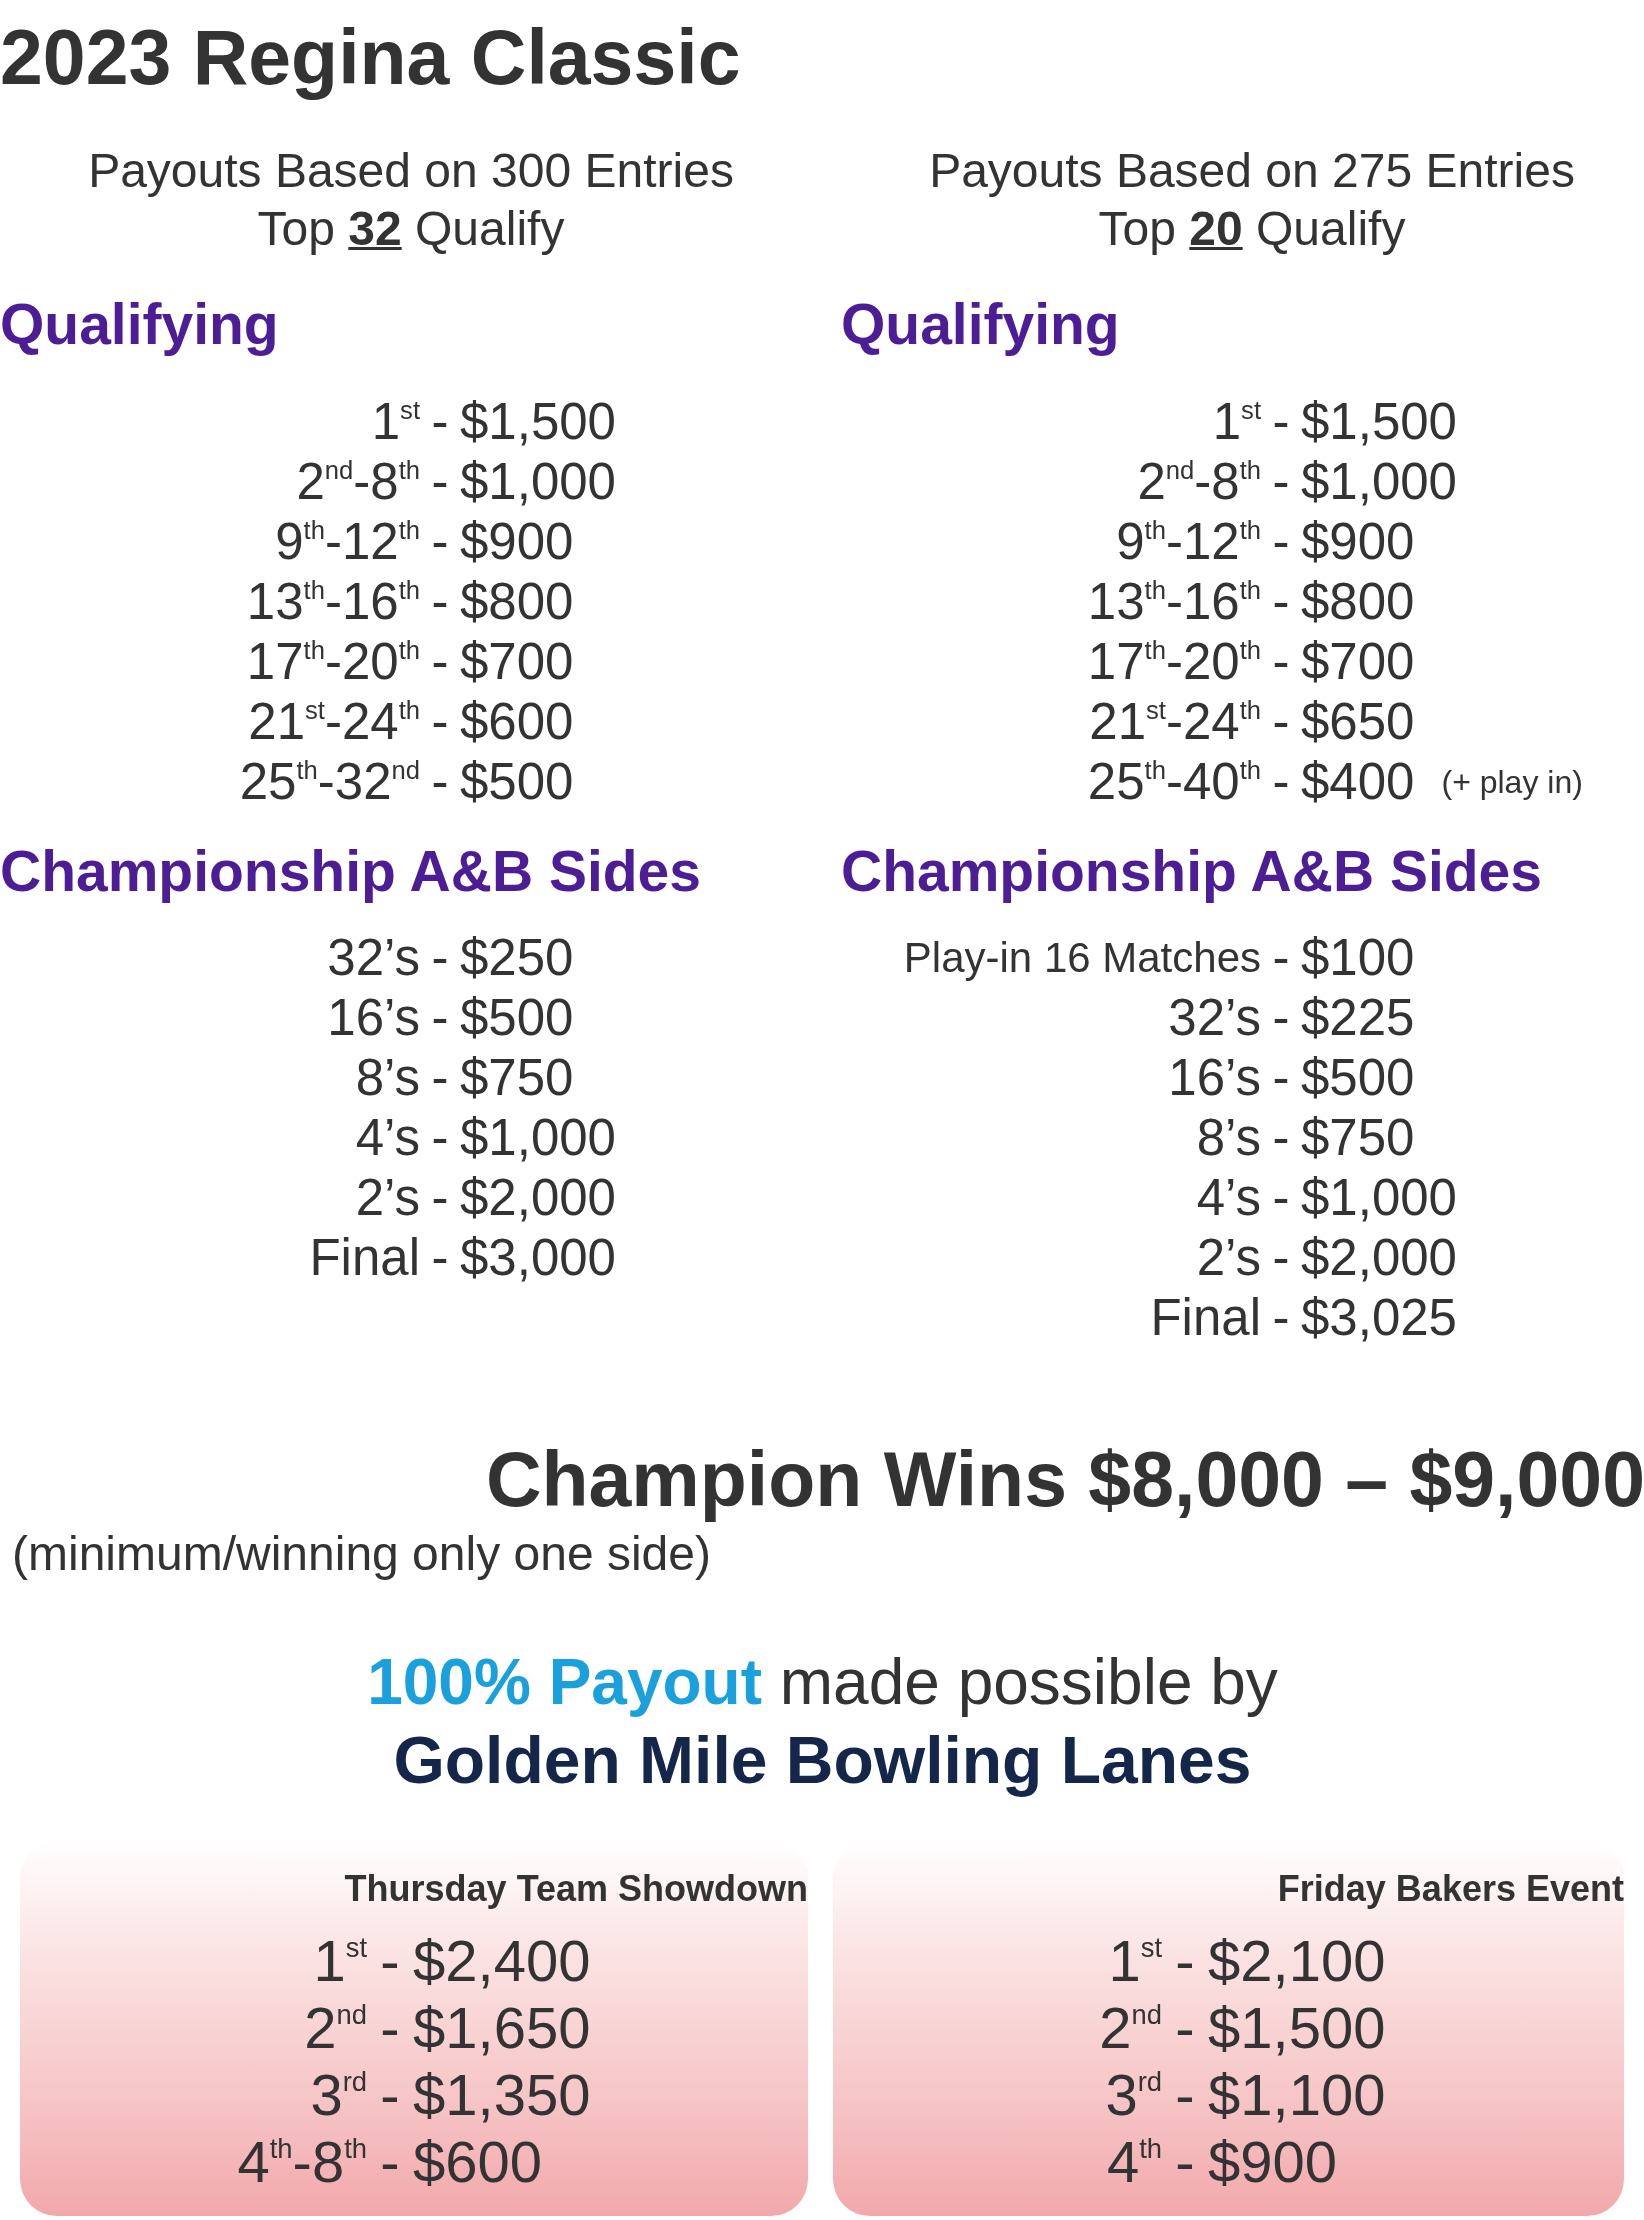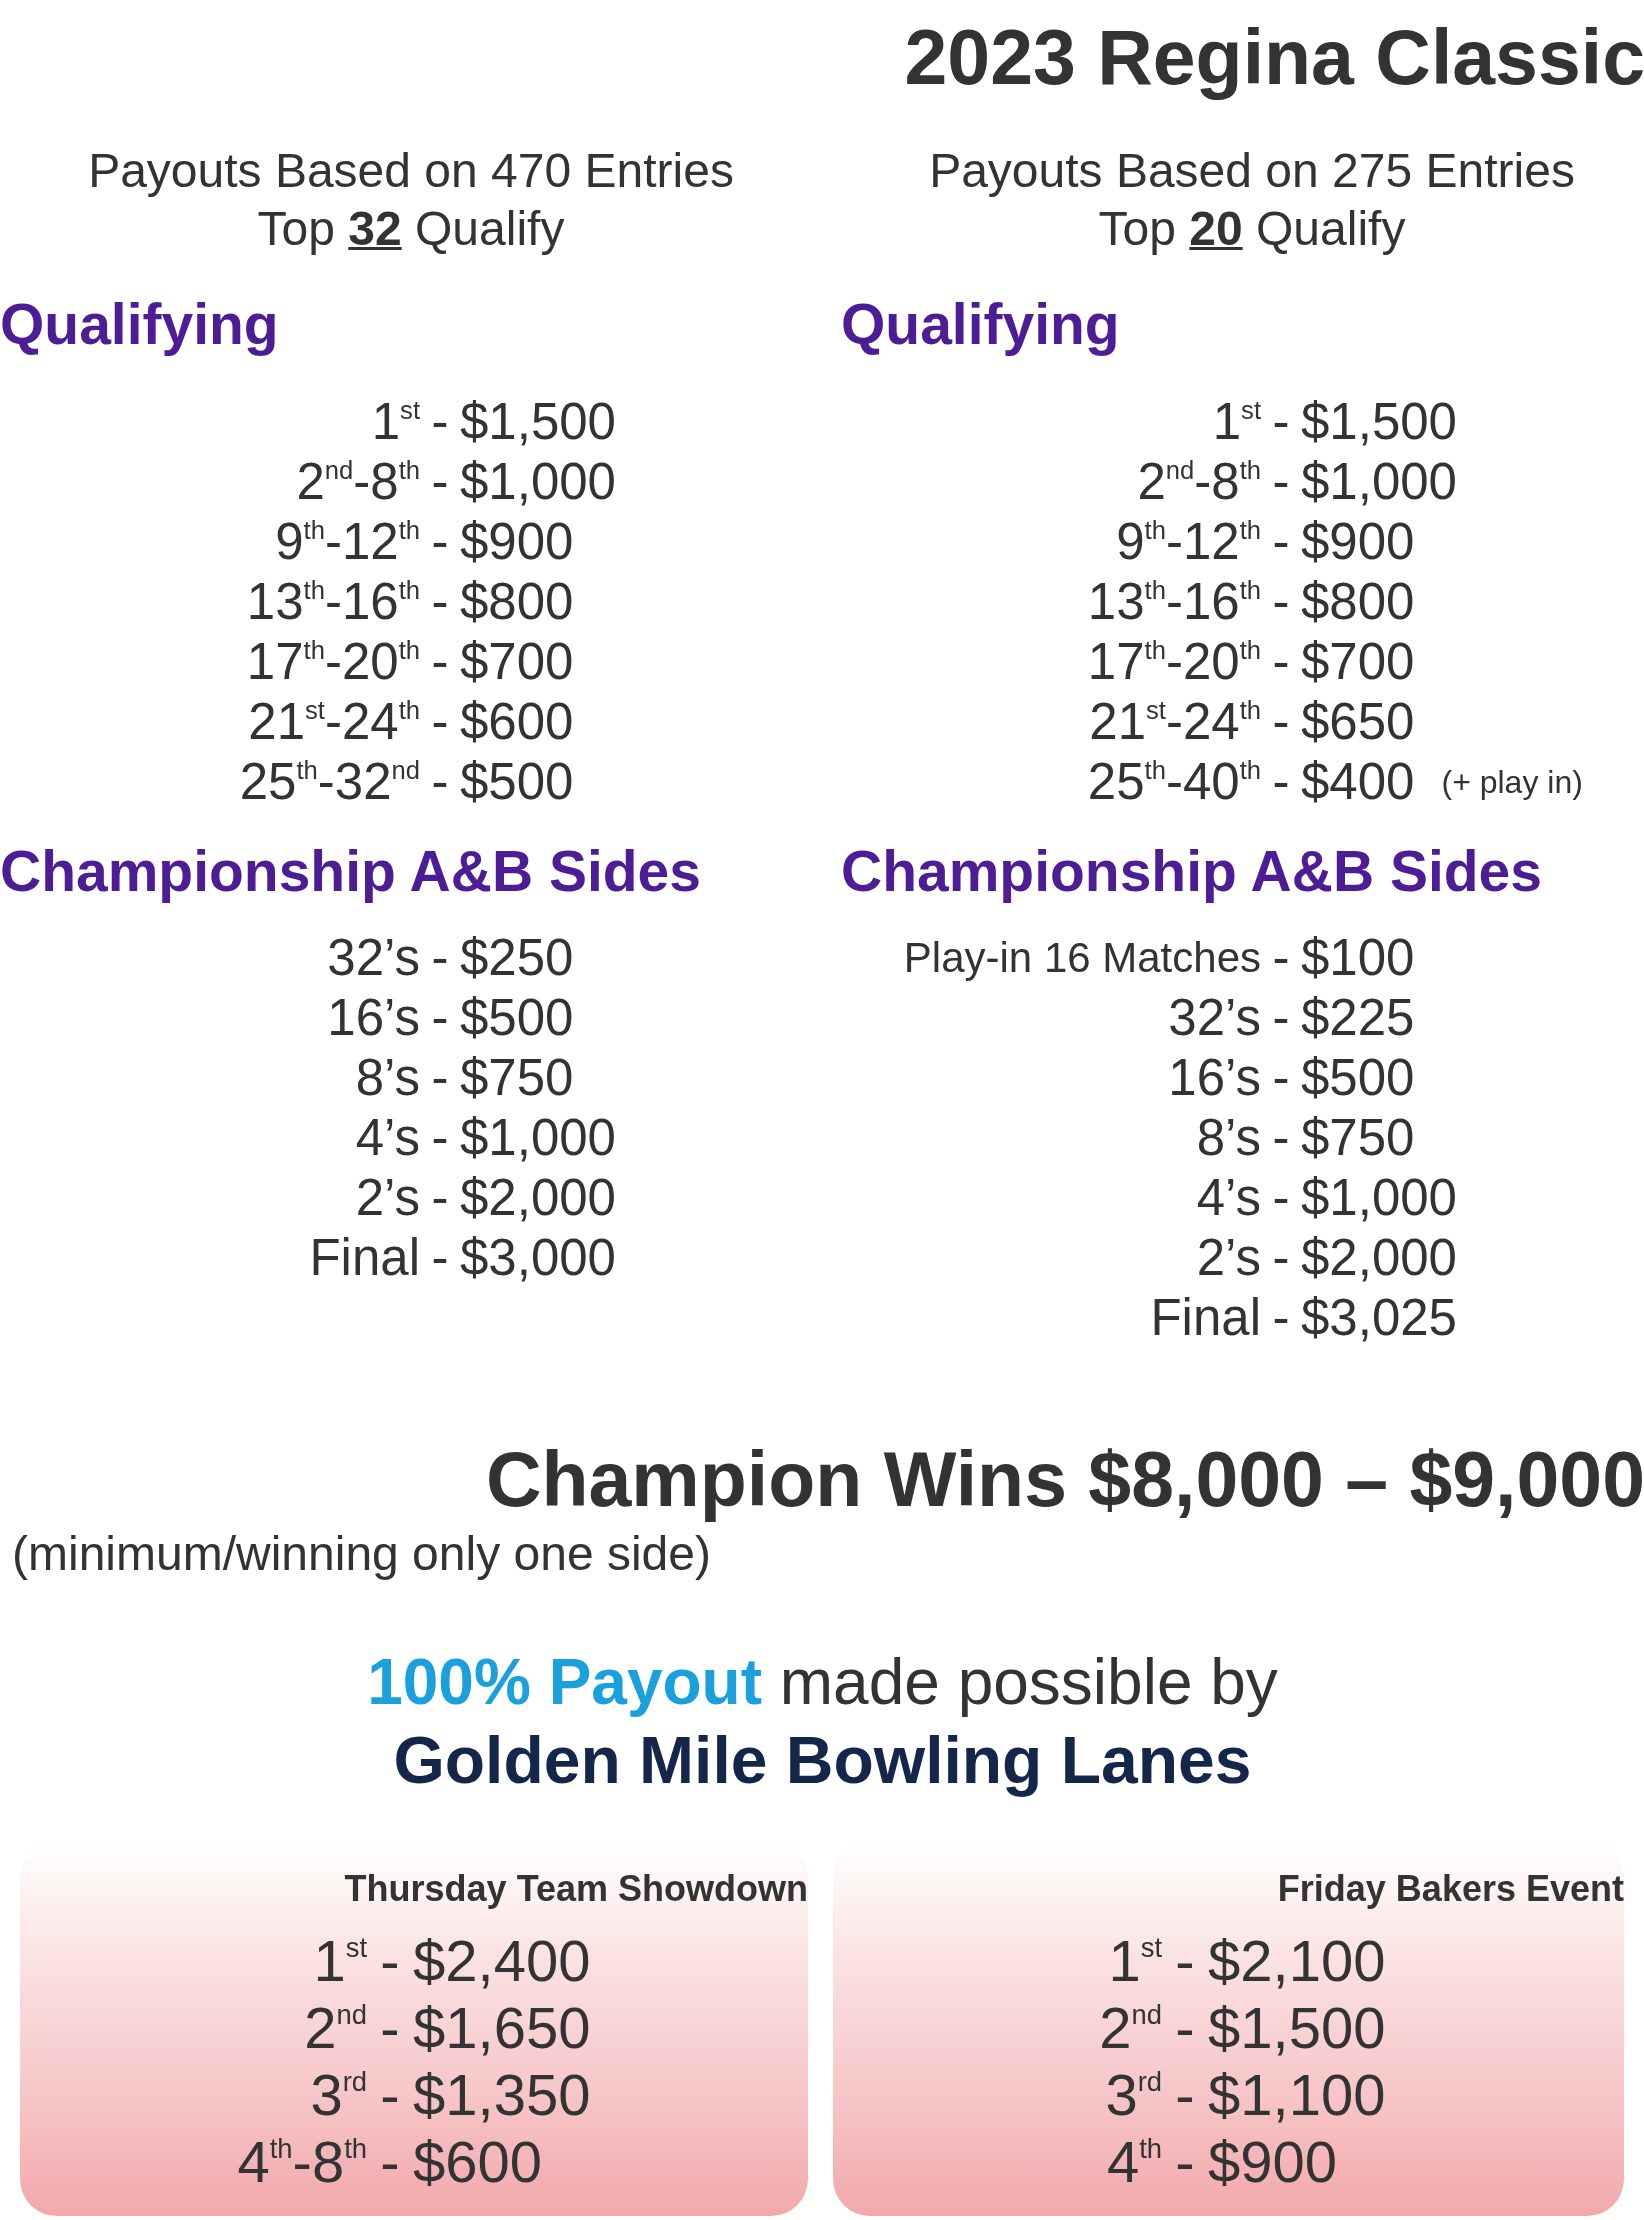--- a/index.html
+++ b/index.html
@@ -1,21 +1,21 @@
 <!DOCTYPE html>
 <html style="font-size:14.6px"><head>
   <meta charset="utf-8">
   <style>
     html, body { margin: 0; padding: 0; }
     body {
       width: 1645px; height: 2220px; background: #ffffff; overflow: hidden;
       font-family: "Liberation Sans", sans-serif; color: #333333; position: relative;
     }
     .title {
-      position: absolute; top: 12.8px; left: 0; width: 1645px; text-align: right;
+      position: absolute; top: 12.8px; left: 0; width: 1645px; text-align: left;
       font-size: 77px; font-weight: bold; color: #333333; letter-spacing: 0px;
     }
     .col { position: absolute; top: 142px; width: 822px; }
     .col.left { left: 0; }
     .col.right { left: 841px; }
     .subhead { text-align: center; font-size: 48px; line-height: 58px; color: #333; }
     .subhead u { font-weight: bold; text-decoration: underline; text-decoration-thickness: 2.7px; }
     .section-title { font-size: 57px; font-weight: bold; margin-top: 37px; line-height: 66px; color:#4c1d95; }
     .rows { margin-top: 35px; }
     .row { display: flex; height: 60px; line-height: 60px; font-size: 51px; }
@@ -51,21 +51,21 @@
     .box-row .lbl { text-align: right; white-space: nowrap; }
     .box-row .dash { width: 46px; text-align: center; }
     .box-row sup { font-size: 27.4px; top: -24px; }
   </style>
 </head>
 <body>
 
 <div class="title">2023 Regina Classic</div>
 
 <div class="col left">
-  <div class="subhead">Payouts Based on 470 Entries</div>
+  <div class="subhead">Payouts Based on 300 Entries</div>
   <div class="subhead"><span>Top </span><u>32</u><span> Qualify</span></div>
   <div class="section-title" style="margin-top:33px">Qualifying</div>
   <div class="rows">
     <div class="row">
         <span class="lbl" style="width:420px"><span>1</span><sup>st</sup></span>
         <span class="dash">-</span>
         <span class="amt">$1,500</span>
       </div>
     <div class="row">
         <span class="lbl" style="width:420px"><span>2</span><sup>nd</sup><span>-8</span><sup>th</sup></span>

